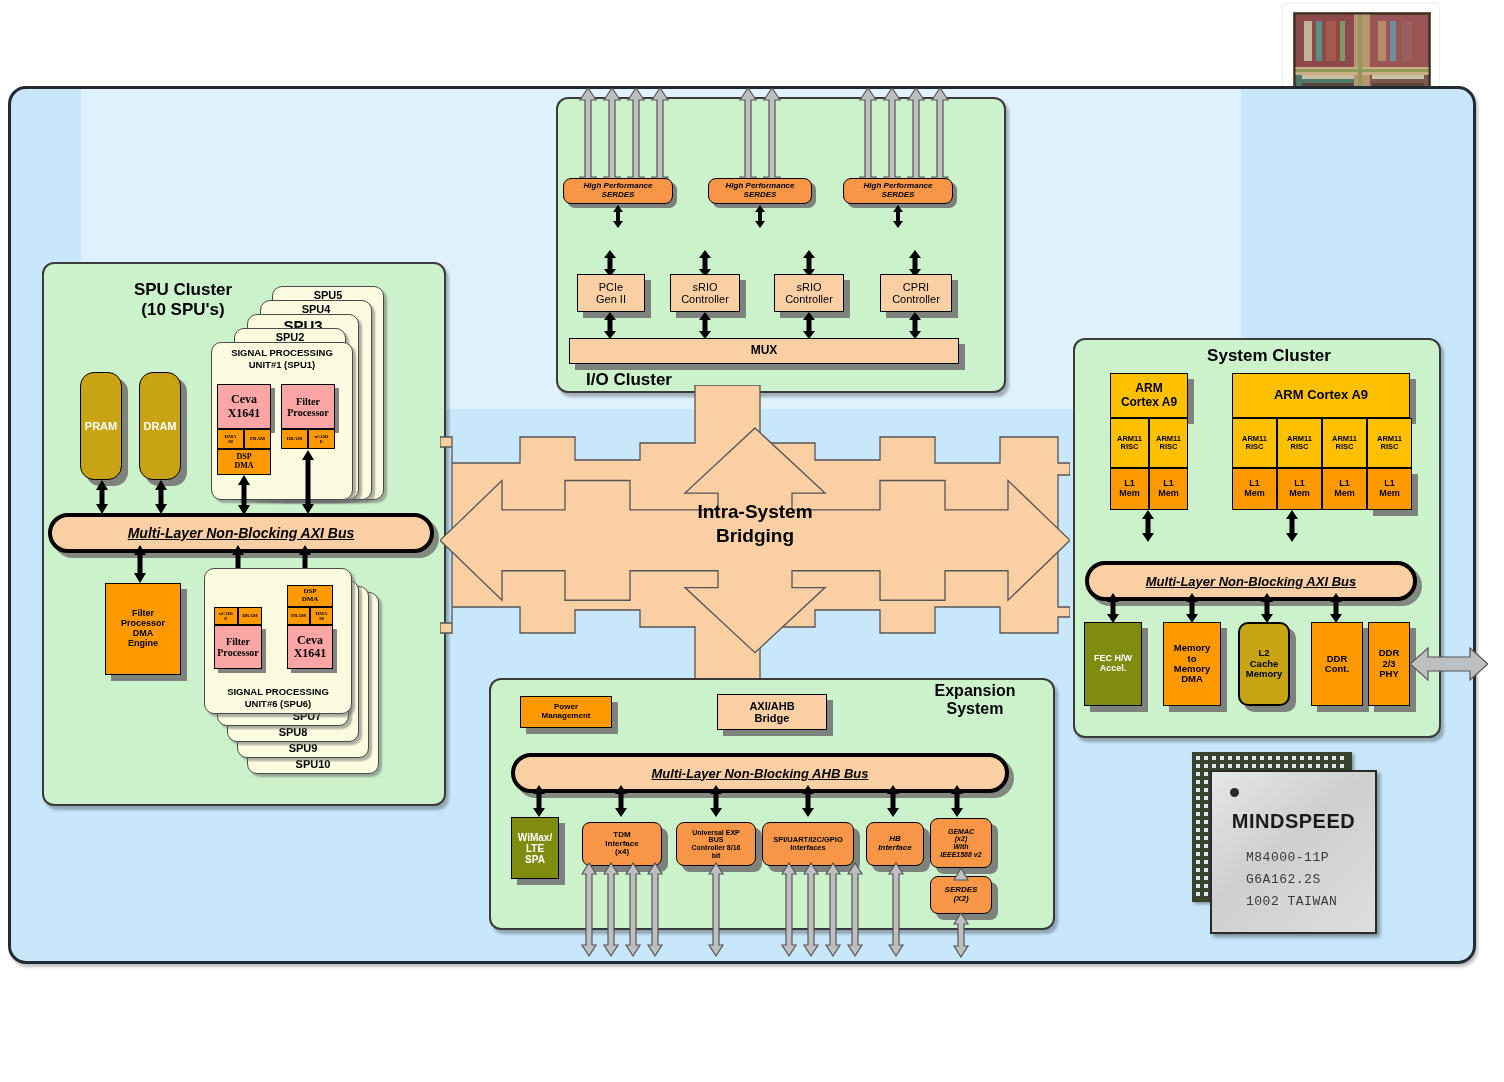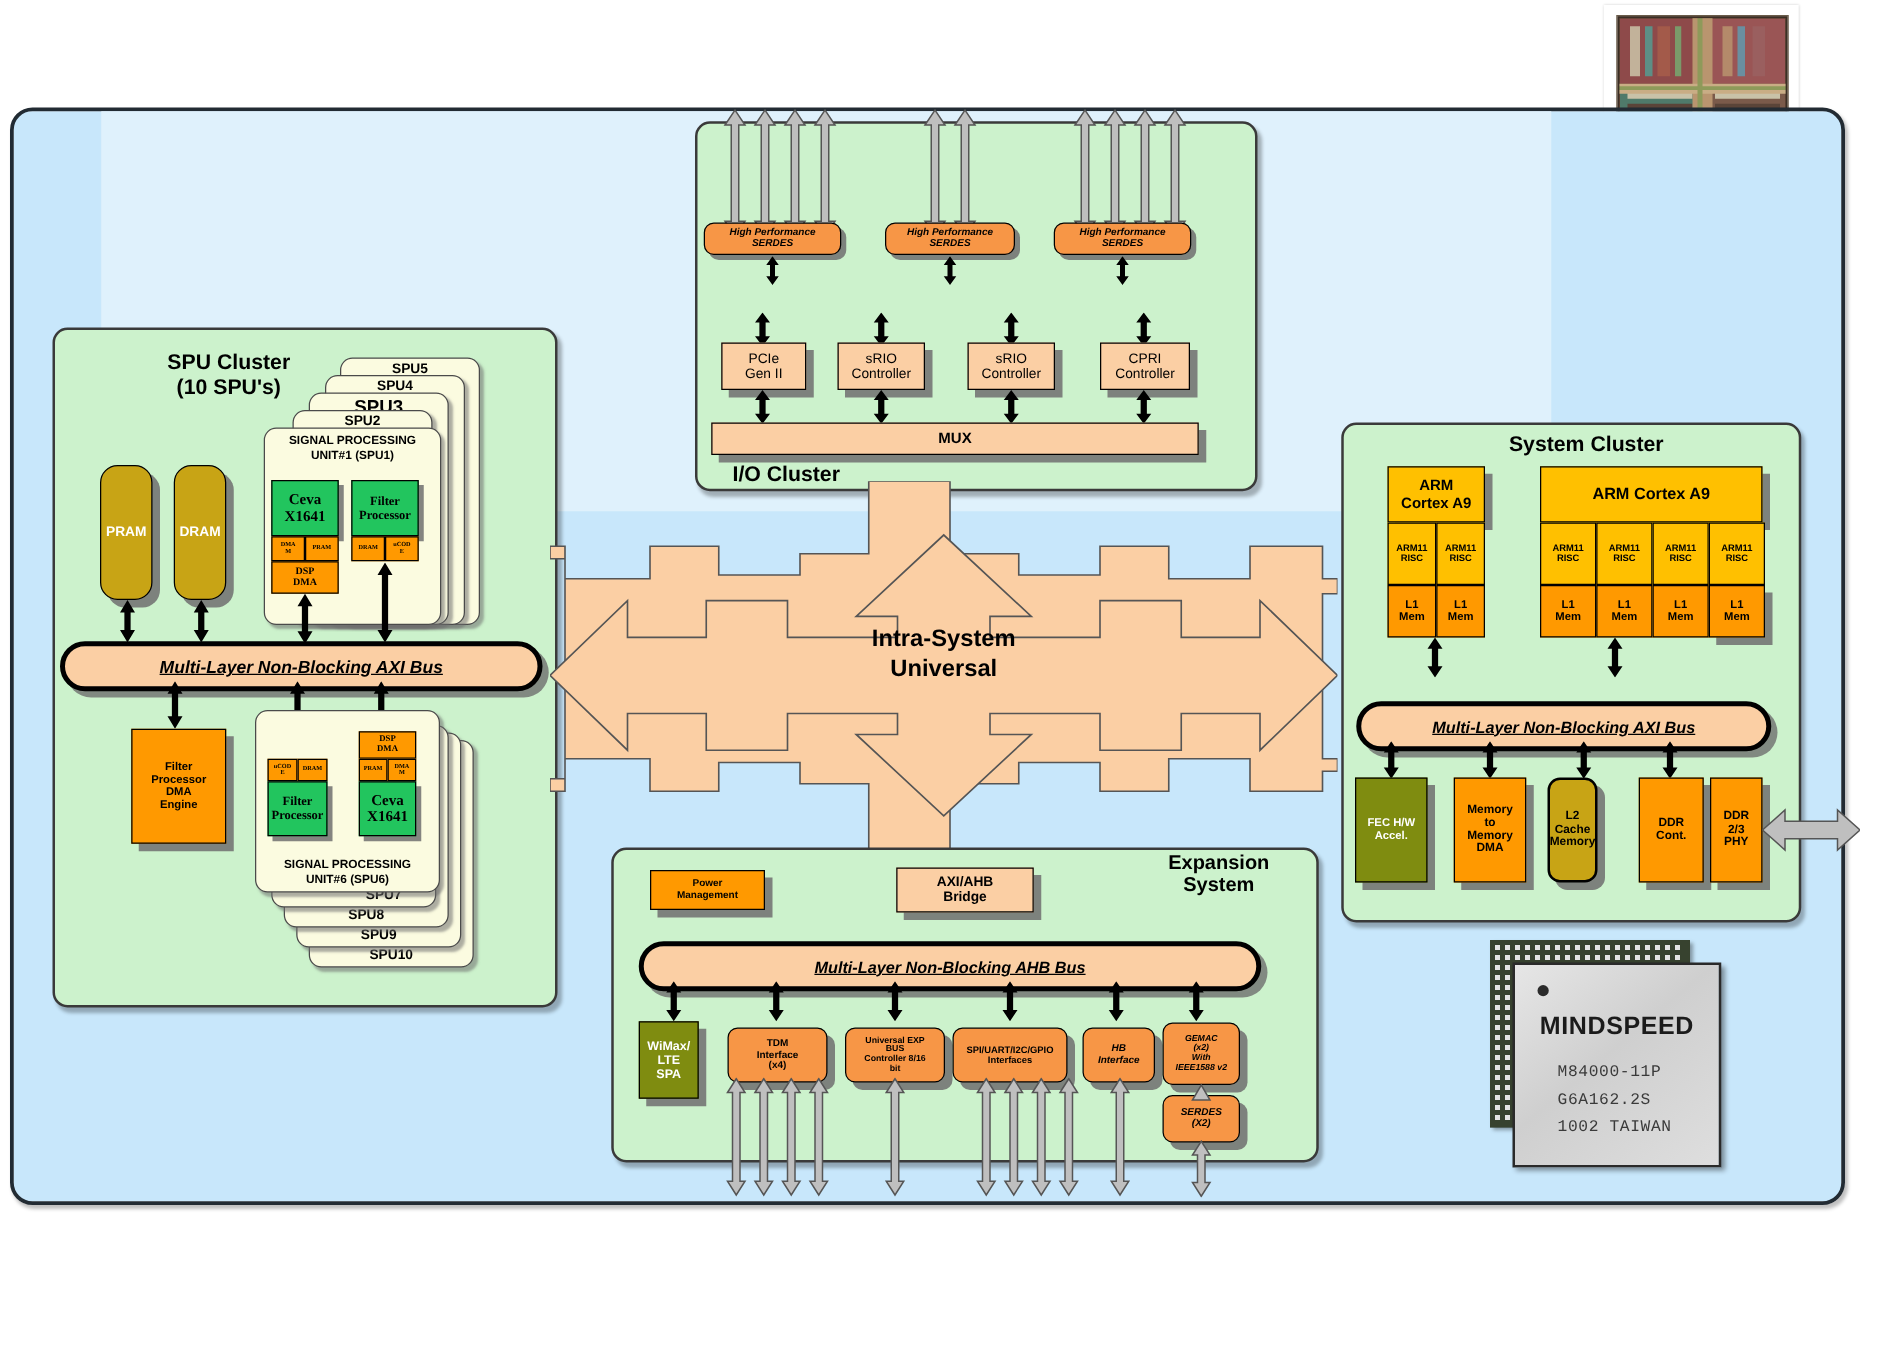--- a/index.html
+++ b/index.html
@@ -20,21 +20,21 @@
   .cl-title{position:absolute;font-weight:bold;color:#000;text-align:center;line-height:1.15;}
 
   .blk{position:absolute;box-sizing:border-box;border:1.5px solid #000;
        display:flex;align-items:center;justify-content:center;text-align:center;
        color:#000;line-height:1.1;}
   .sh{box-shadow:6px 6px 0 rgba(110,110,110,.85);}
   .sh-sm{box-shadow:4px 4px 0 rgba(110,110,110,.85);}
   .peach{background:#fbcfa4;}
   .orange{background:#f79646;}
   .orange2{background:#ff9900;}
-  .amber{background:#22c55e;}
+  .amber{background:#fca5a5;}
   .gold{background:#ffc000;}
   .dgold{background:#c8a415;}
   .olive{background:#7f8c10;color:#fff;}
   .bold{font-weight:bold;}
   .ital{font-style:italic;font-weight:bold;}
 
   .bus{position:absolute;background:#fbcfa4;border:4px solid #000;border-radius:26px;
        display:flex;align-items:center;justify-content:center;
        font-style:italic;font-weight:bold;text-decoration:underline;color:#000;
        box-shadow:5px 5px 0 rgba(110,110,110,.8);}
@@ -369,21 +369,21 @@
   <svg style="position:absolute;left:440px;top:385px;" width="630" height="300">
     <path d="M315 0 L385 62 L352 62 L352 78 L440 78 L440 50 L505 50 L505 78
              L568 78 L568 50 L630 107 L568 164 L568 136 L505 136 L505 164
              L440 164 L440 136 L352 136 L352 152 L385 152 L315 214
              L245 152 L278 152 L278 136 L190 136 L190 164 L125 164 L125 136
              L62 136 L62 164 L0 107 L62 50 L62 78 L125 78 L125 50
              L190 50 L190 78 L278 78 L278 62 L245 62 Z" fill="#fbcfa4" stroke="#555" stroke-width="1.3" transform="translate(0,43) scale(1,1.05)"></path>
   </svg>
   <div style="position:absolute;left:640px;top:500px;width:230px;text-align:center;font-size:19px;font-weight:bold;color:#000;line-height:1.25;">
     <div>Intra-System</div>
-    <div>Universal</div>
+    <div>Bridging</div>
   </div>
 
   <div class="cluster" style="left:1073px;top:338px;width:364px;height:396px;"></div>
   <div class="cl-title" style="left:1073px;top:346px;width:364px;font-size:17px;padding-left:14px;">System Cluster</div>
 
   <div class="blk gold sh" style="left:1110px;top:373px;width:78px;height:45px;font-size:12px;font-weight:bold;flex-direction:column;">
     <span>ARM</span>
     <span>Cortex A9</span>
   </div>
   <div class="blk gold" style="left:1110px;top:418px;width:39px;height:50px;font-size:7.5px;font-weight:bold;flex-direction:column;">
@@ -462,21 +462,21 @@
   <div class="blk olive sh" style="left:1084px;top:622px;width:58px;height:84px;font-size:9px;font-weight:bold;flex-direction:column;">
     <span>FEC H/W</span>
     <span>Accel.</span>
   </div>
   <div class="blk orange2 sh" style="left:1163px;top:622px;width:58px;height:84px;font-size:9.5px;font-weight:bold;flex-direction:column;">
     <span>Memory</span>
     <span>to</span>
     <span>Memory</span>
     <span>DMA</span>
   </div>
-  <div class="blk dgold sh" style="left:1238px;top:622px;width:40px;height:84px;border:2.5px solid #000;border-radius:10px;font-size:9.5px;font-weight:bold;flex-direction:column;">
+  <div class="blk dgold sh" style="left:1238px;top:622px;width:52px;height:84px;border:2.5px solid #000;border-radius:10px;font-size:9.5px;font-weight:bold;flex-direction:column;">
     <span>L2</span>
     <span>Cache</span>
     <span>Memory</span>
   </div>
   <div class="blk orange2 sh" style="left:1311px;top:622px;width:52px;height:84px;font-size:9.5px;font-weight:bold;flex-direction:column;">
     <span>DDR</span>
     <span>Cont.</span>
   </div>
   <div class="blk orange2 sh" style="left:1368px;top:622px;width:42px;height:84px;font-size:9.5px;font-weight:bold;flex-direction:column;">
     <span>DDR</span>

